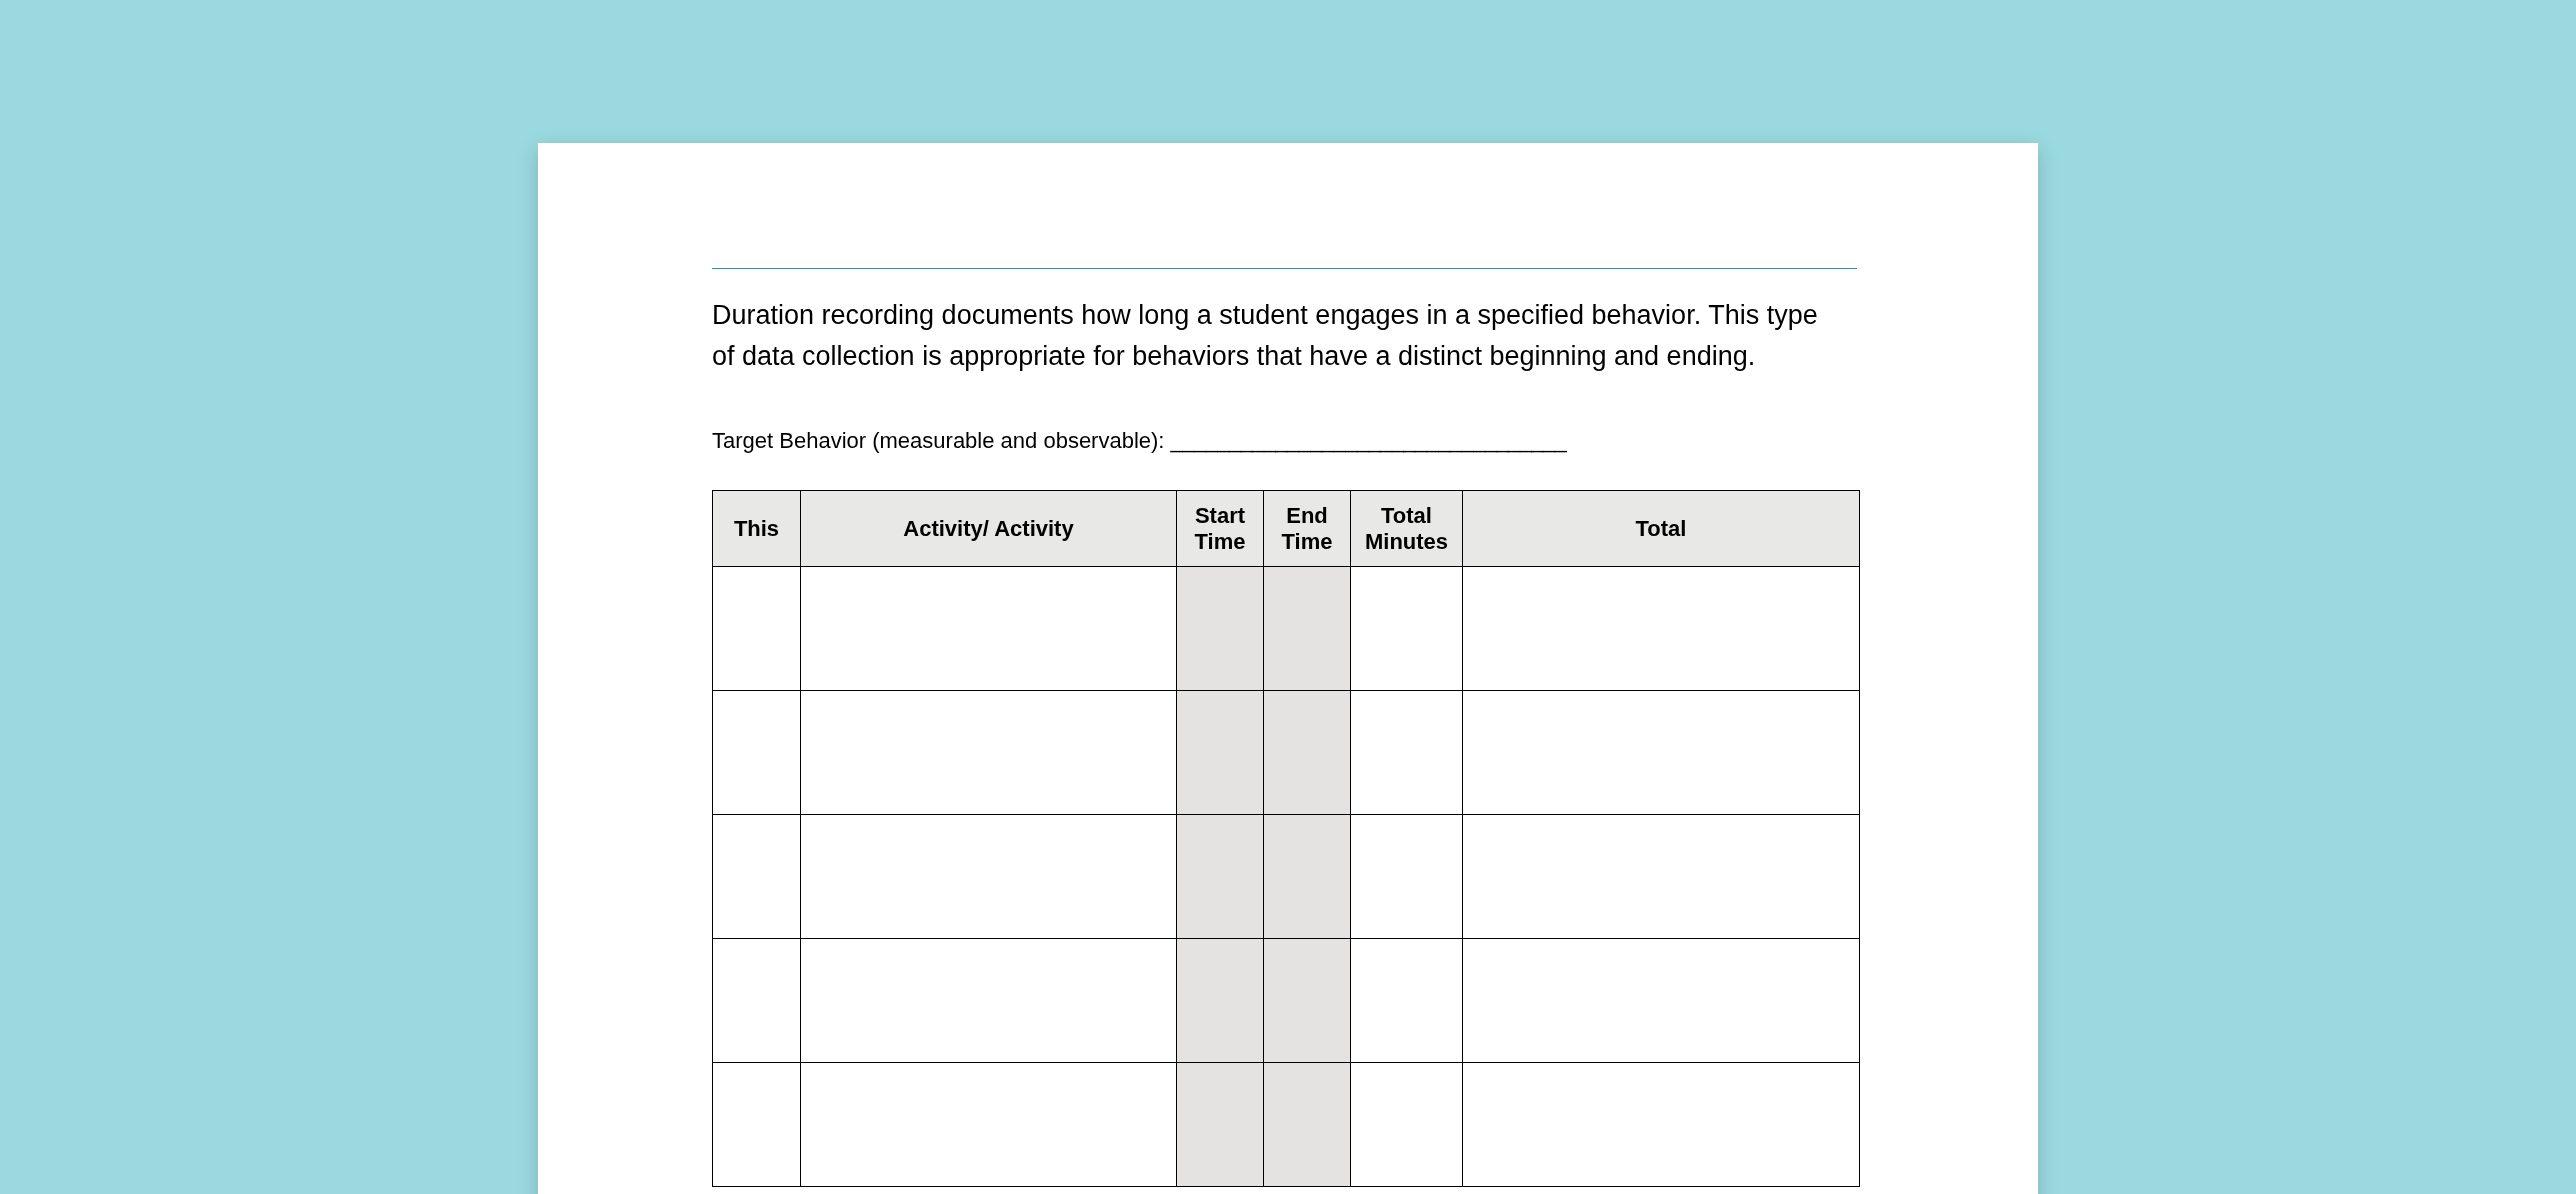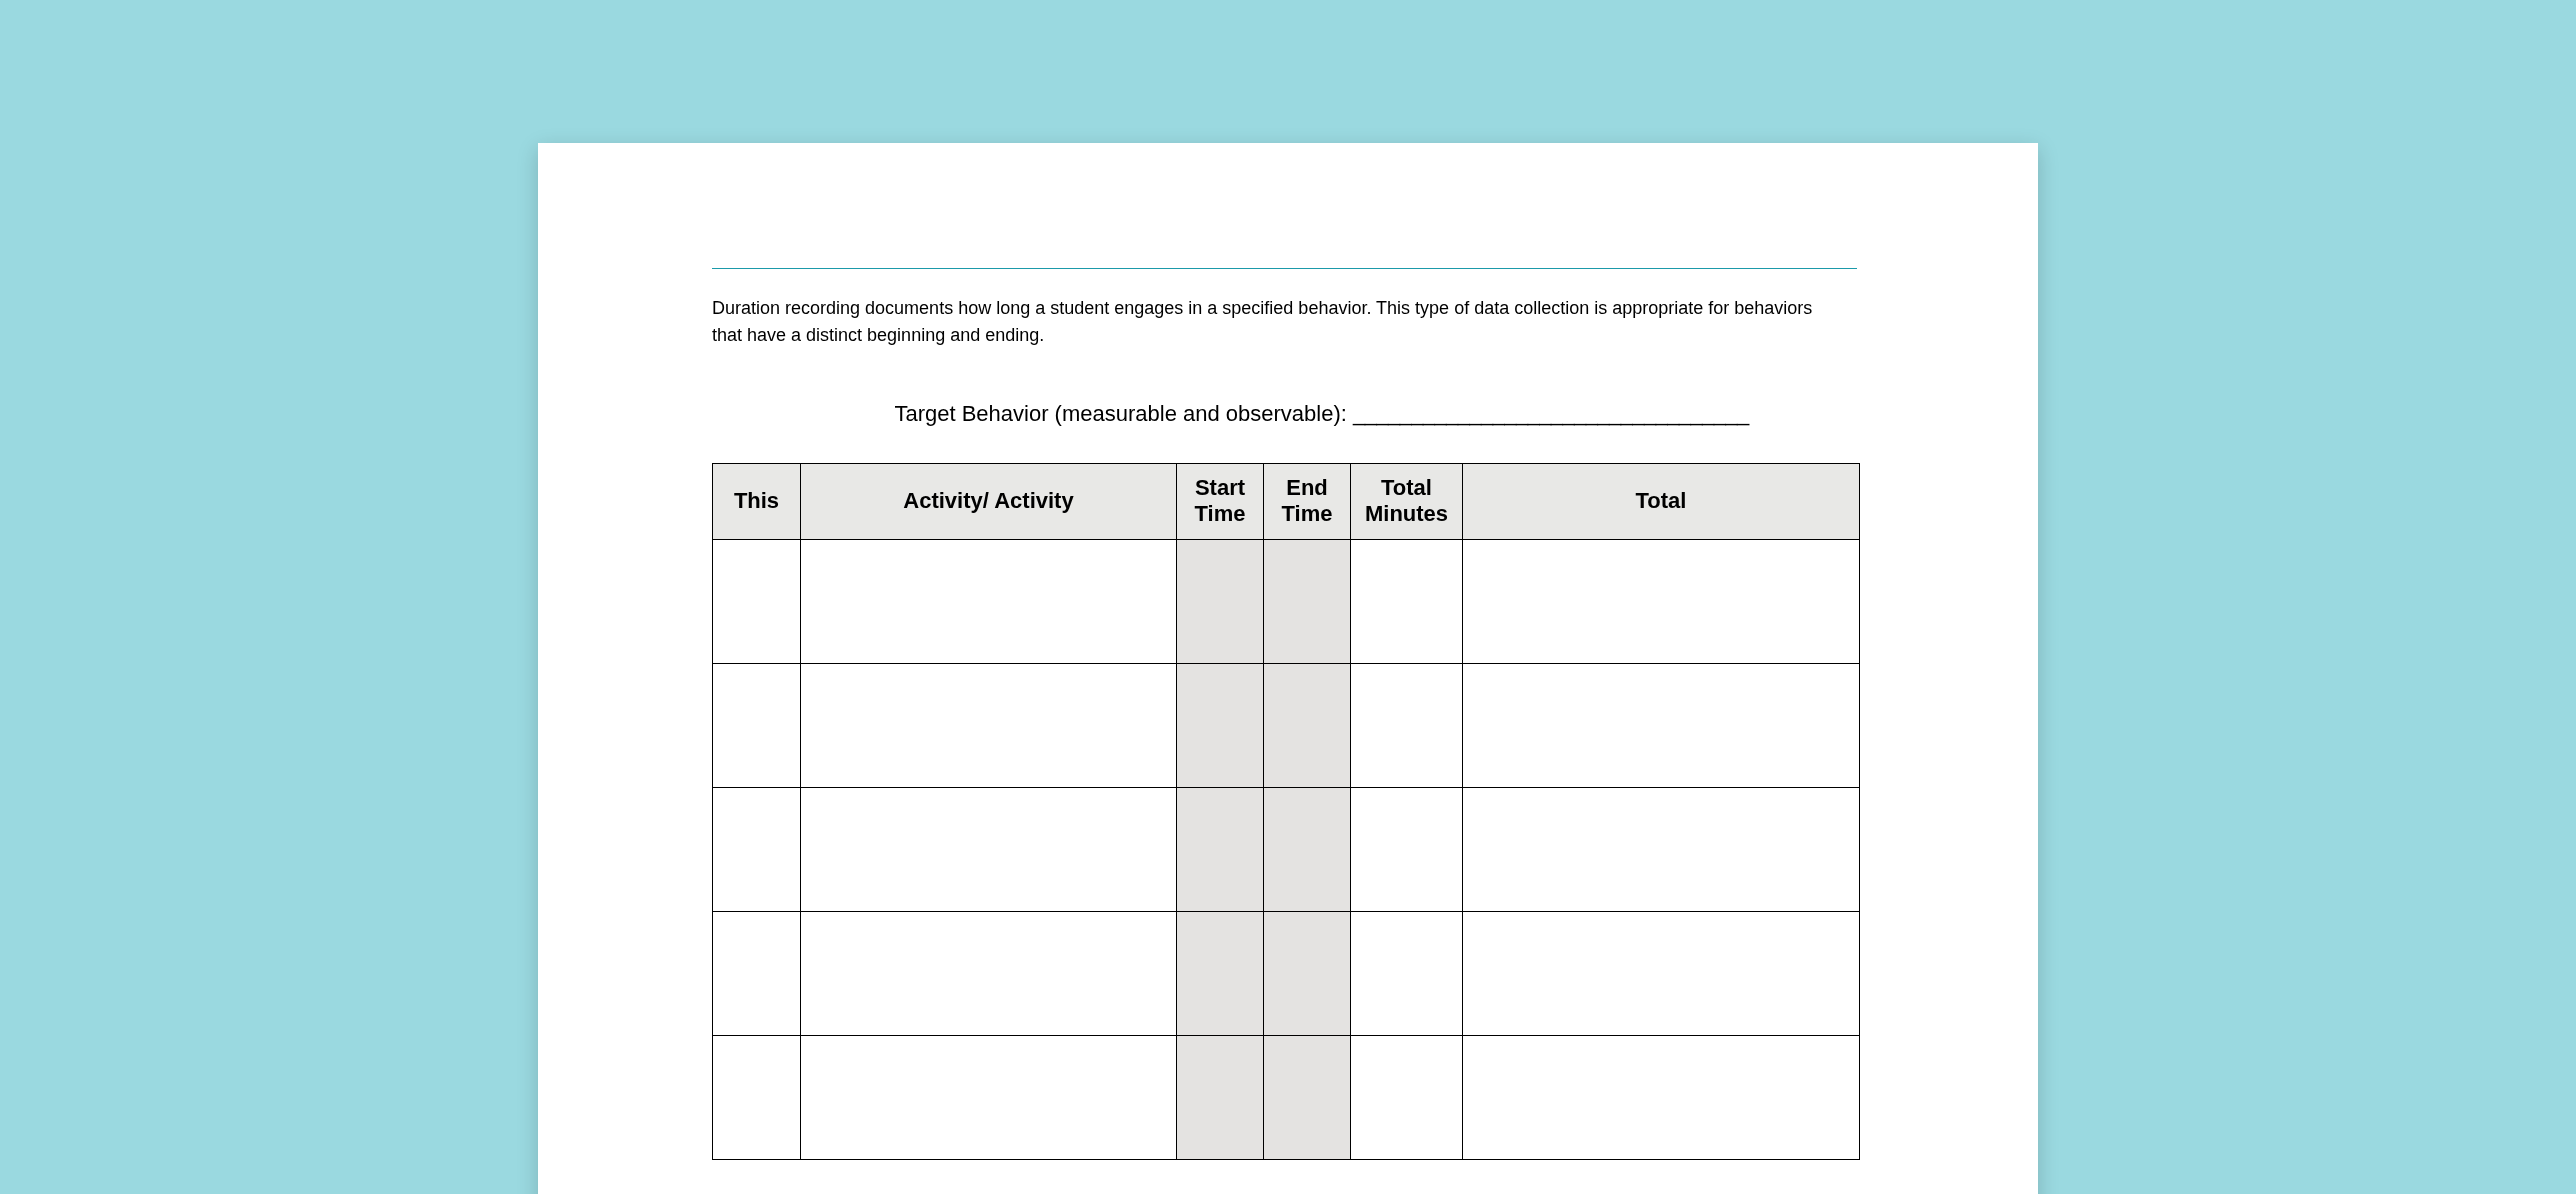--- a/index.html
+++ b/index.html
@@ -36,31 +36,30 @@
     margin: 0;
     white-space: nowrap;
   }
   .title-rule {
     margin-top: 31px;
     border-top: 1.8px solid #1b9aaa;
     width: 1145px;
   }
   .intro {
     margin-top: 26px;
-    font-size: 18px;
+    font-size: 27px;
     line-height: 1.52;
     color: #000000;
     width: 1111px;
   }
   .target-line {
     margin-top: 51px;
     font-size: 22px;
     color: #000000;
     white-space: nowrap;
-    text-align: center;
   }
   .target-blank {
     letter-spacing: -0.6px;
   }
   table.dur-table {
     margin-top: 36px;
     border-collapse: collapse;
     table-layout: fixed;
     width: 1147px;
   }

